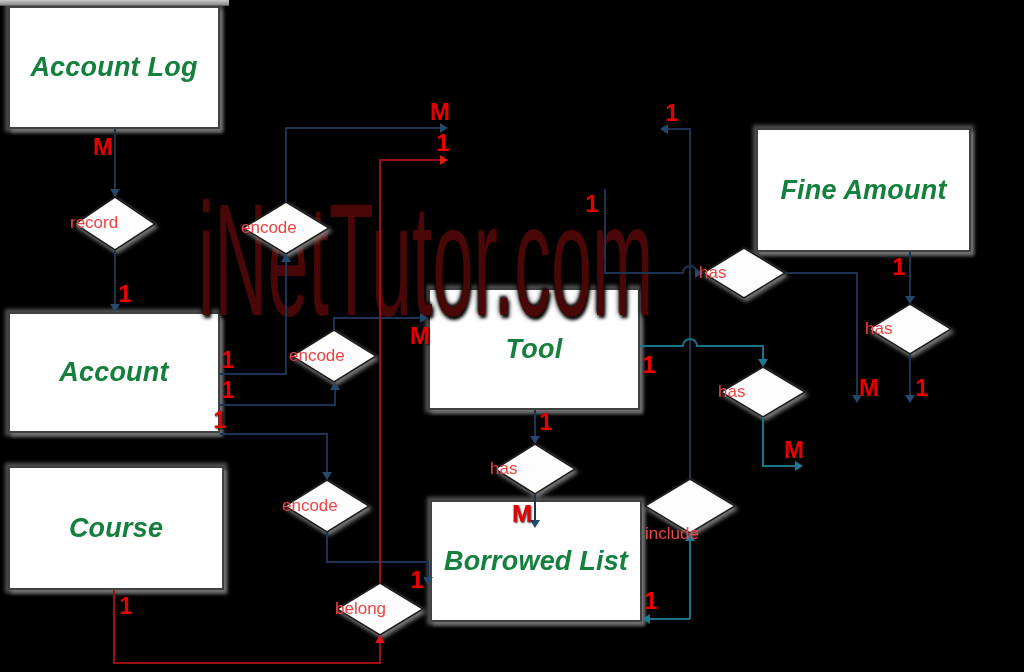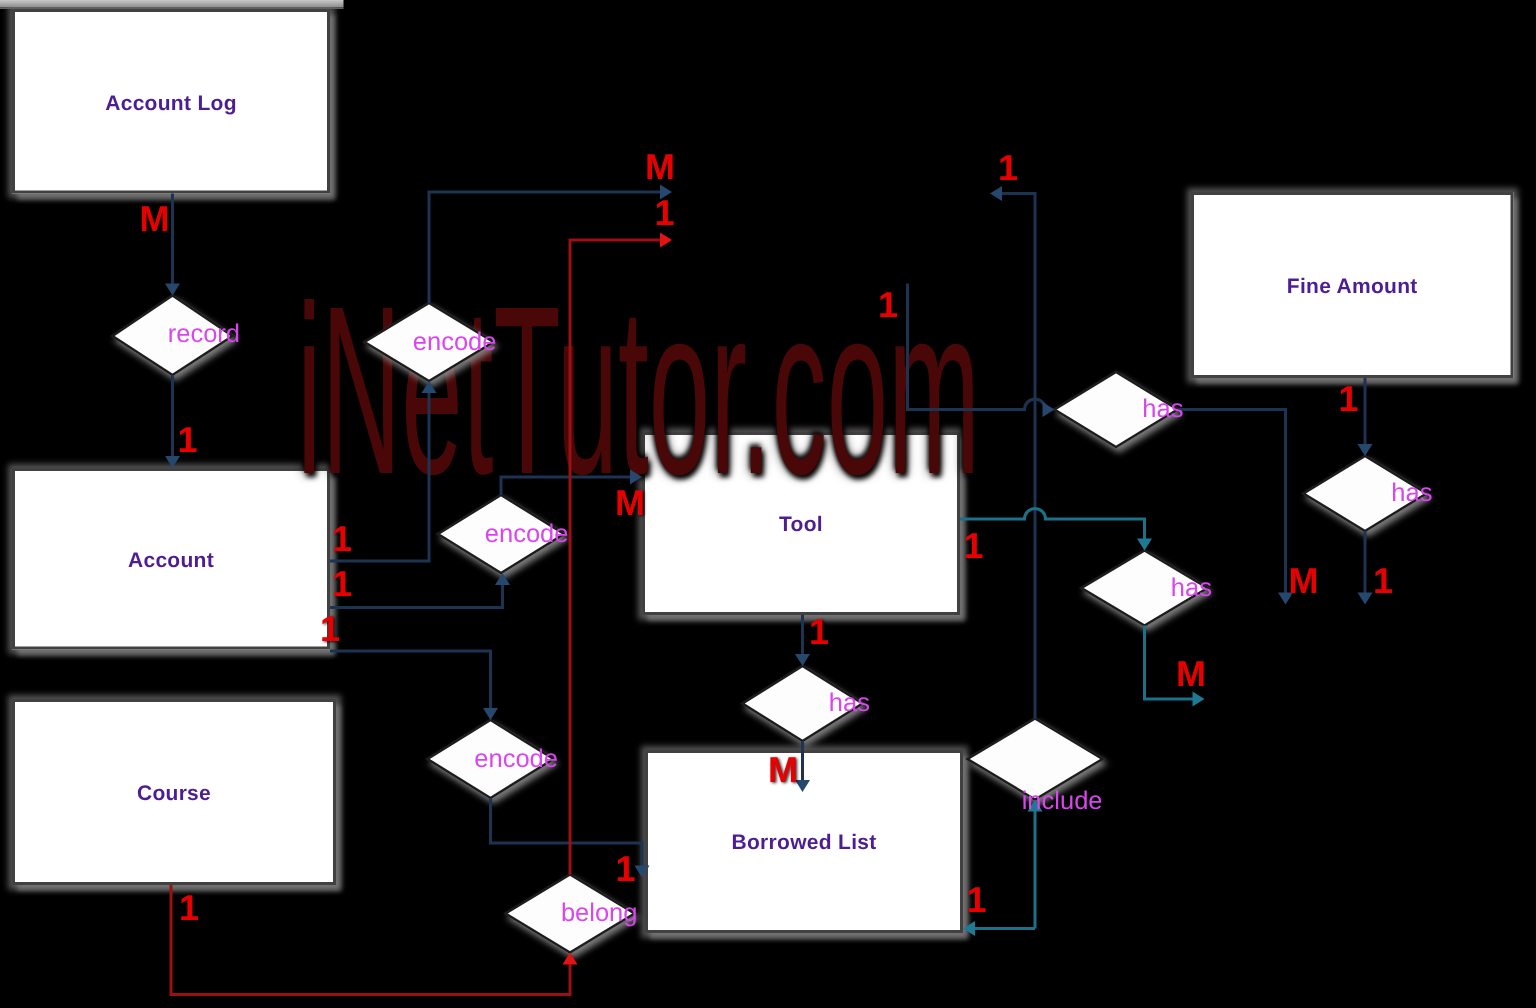--- a/index.html
+++ b/index.html
@@ -12,50 +12,50 @@
     background:linear-gradient(#c9c9c9,#8a8a8a);
     border-bottom:1px solid #5f5f5f;z-index:6;
   }
   .entity{
     position:absolute;background:#ffffff;border:2px solid #414141;
     box-shadow:0 0 4px 3px rgba(150,150,150,.55), 3px 4px 3px rgba(110,110,110,.7);
     display:flex;align-items:center;justify-content:center;
     z-index:2;box-sizing:border-box;
   }
   .entity .ent-label{
-    font-size:14px;font-weight:bold;color:#4c1d95;letter-spacing:.2px;
+    font-size:27px;font-weight:bold;color:#15803d;letter-spacing:.2px;font-style:italic;
   }
   .watermark{
     position:absolute;left:198px;top:180px;z-index:3;
     font-size:160px;line-height:1;font-weight:400;color:#4a0707;
     transform:scaleX(0.46);transform-origin:0 0;white-space:nowrap;
     text-shadow:3px 3px 5px #000, -2px -2px 4px rgba(0,0,0,.85), 0 0 10px rgba(0,0,0,.9);
   }
   svg.connectors{position:absolute;left:0;top:0;z-index:4;}
   .dia-label{
-    position:absolute;width:90px;text-align:right;z-index:5;
-    font-size:17px;color:#d946ef;line-height:18px;
+    position:absolute;width:90px;text-align:left;z-index:5;
+    font-size:17px;color:#ef4444;line-height:18px;
   }
   .card{
     position:absolute;z-index:5;transform:translate(-50%,-50%);
     font-size:24px;font-weight:bold;color:#e80000;
     text-shadow:1px 1px 2px rgba(0,0,0,.8);
   }
 </style>
 </head>
 <body>
 
 <div class="stage">
 
   <div class="topbar"></div>
 
   <div class="entity" style="left:8px;top:6px;width:212px;height:123px;">
     <span class="ent-label">Account Log</span>
   </div>
-  <div class="entity" style="left:794px;top:128px;width:215px;height:124px;text-align:right;">
+  <div class="entity" style="left:756px;top:128px;width:215px;height:124px;text-align:right;">
     <span class="ent-label">Fine Amount</span>
   </div>
   <div class="entity" style="left:428px;top:288px;width:212px;height:122px;">
     <span class="ent-label">Tool</span>
   </div>
   <div class="entity" style="left:8px;top:312px;width:212px;height:121px;">
     <span class="ent-label">Account</span>
   </div>
   <div class="entity" style="left:8px;top:466px;width:216px;height:124px;">
     <span class="ent-label">Course</span>

